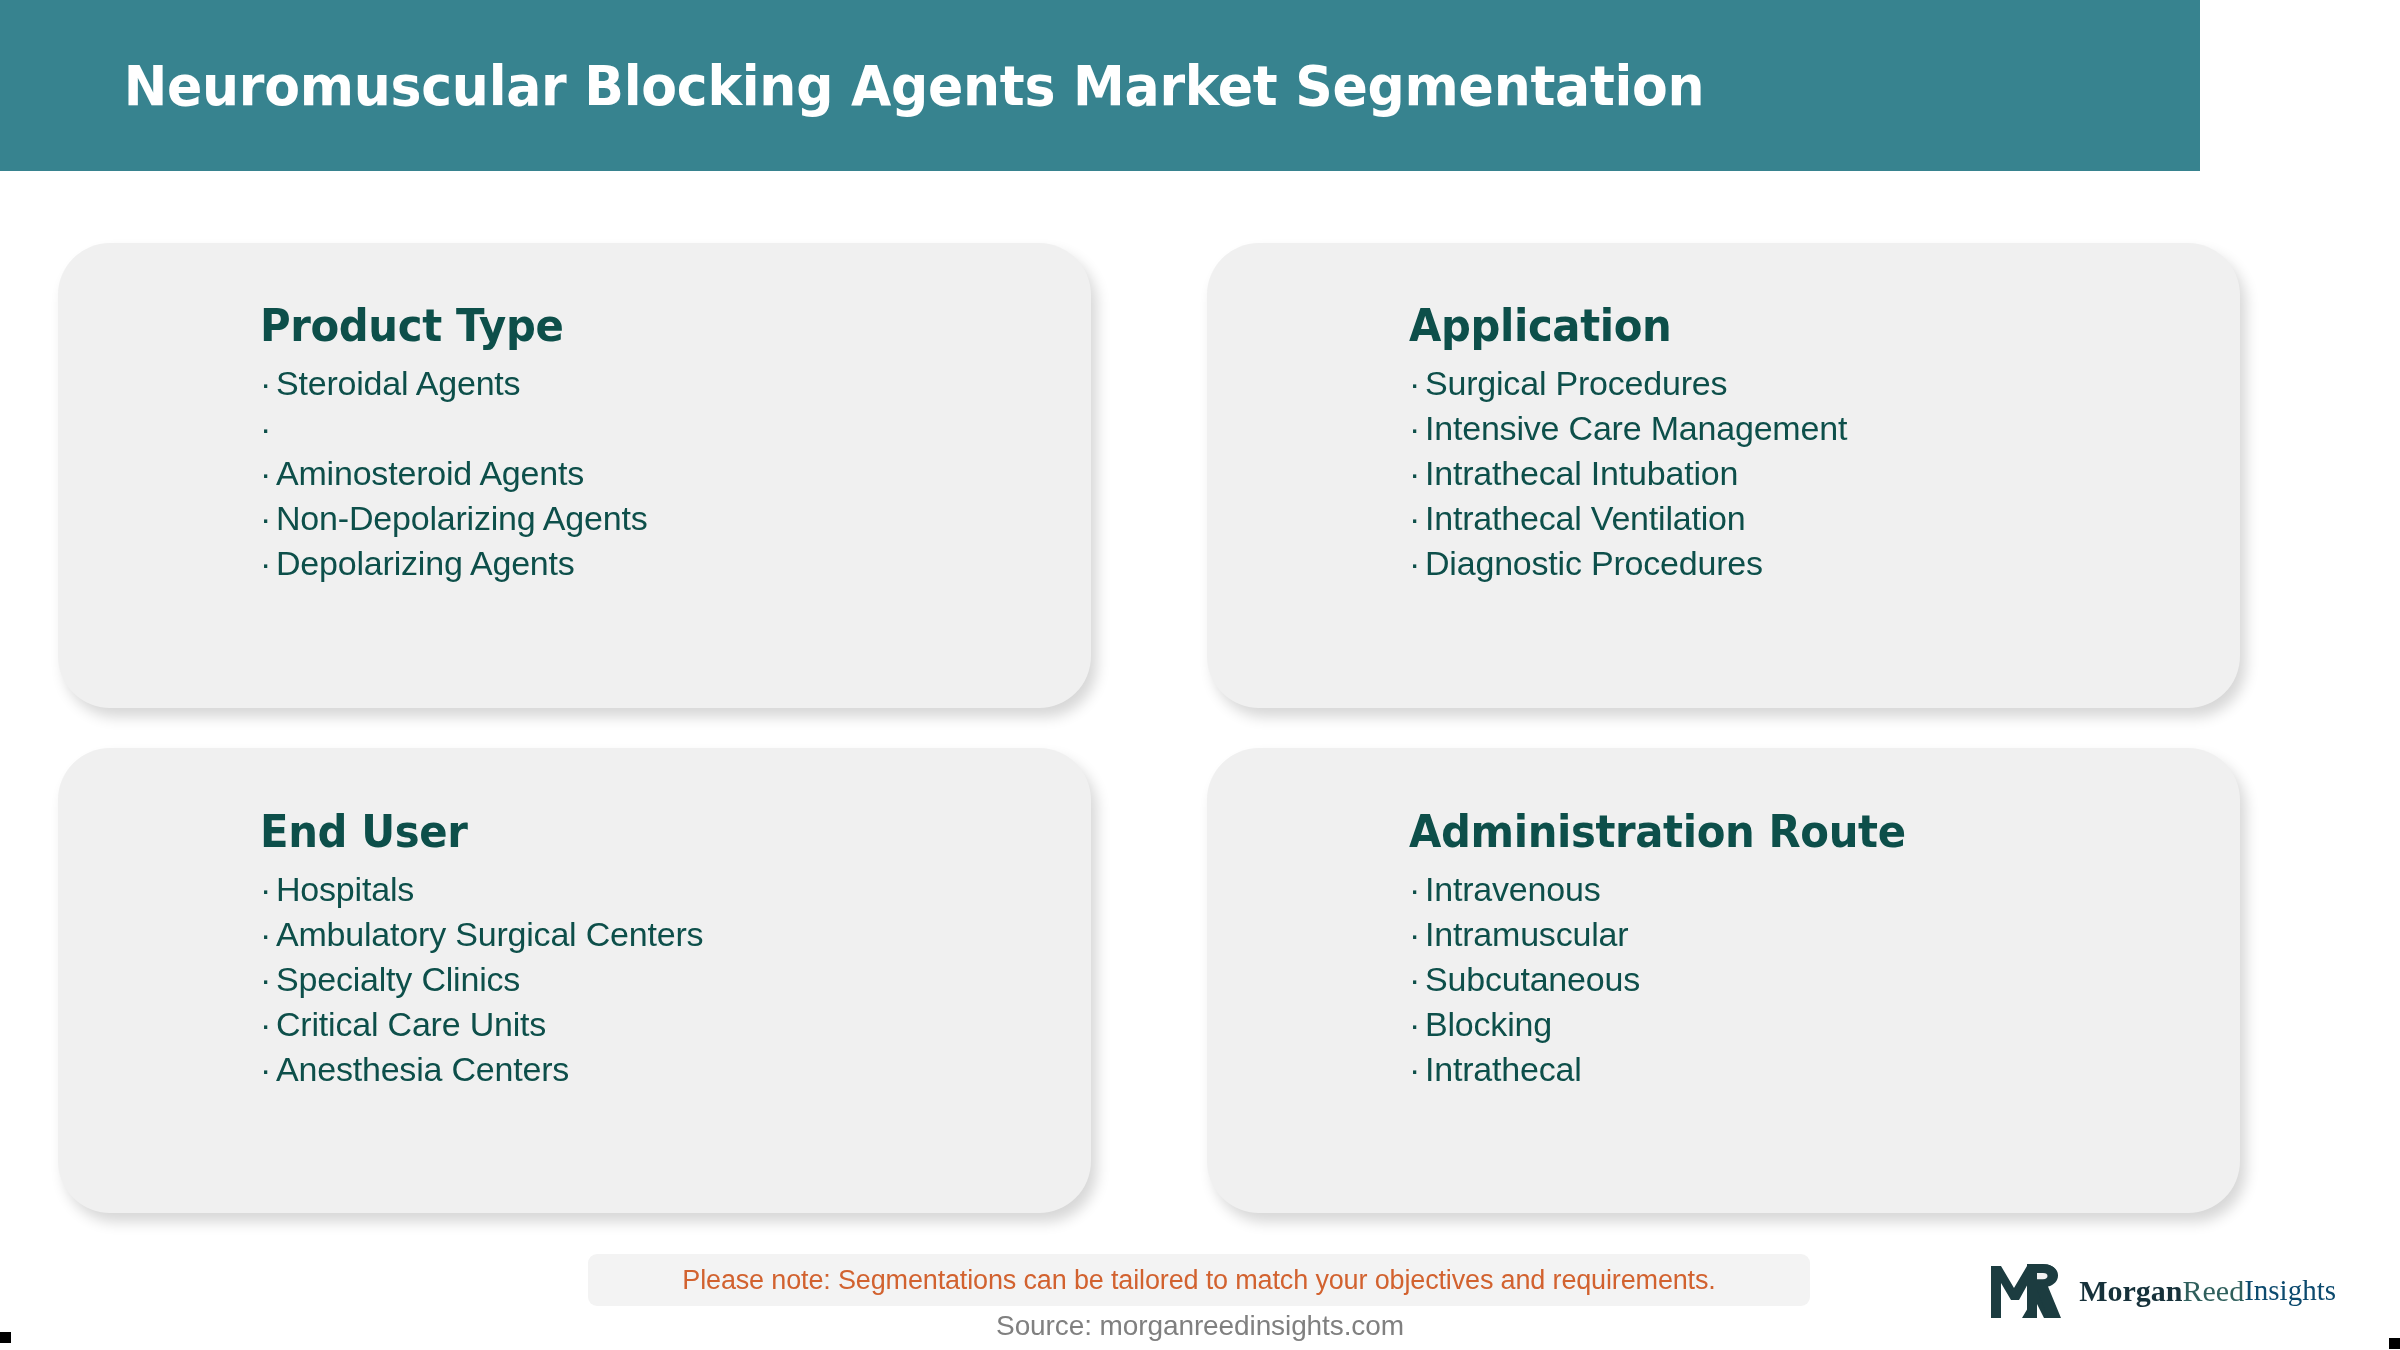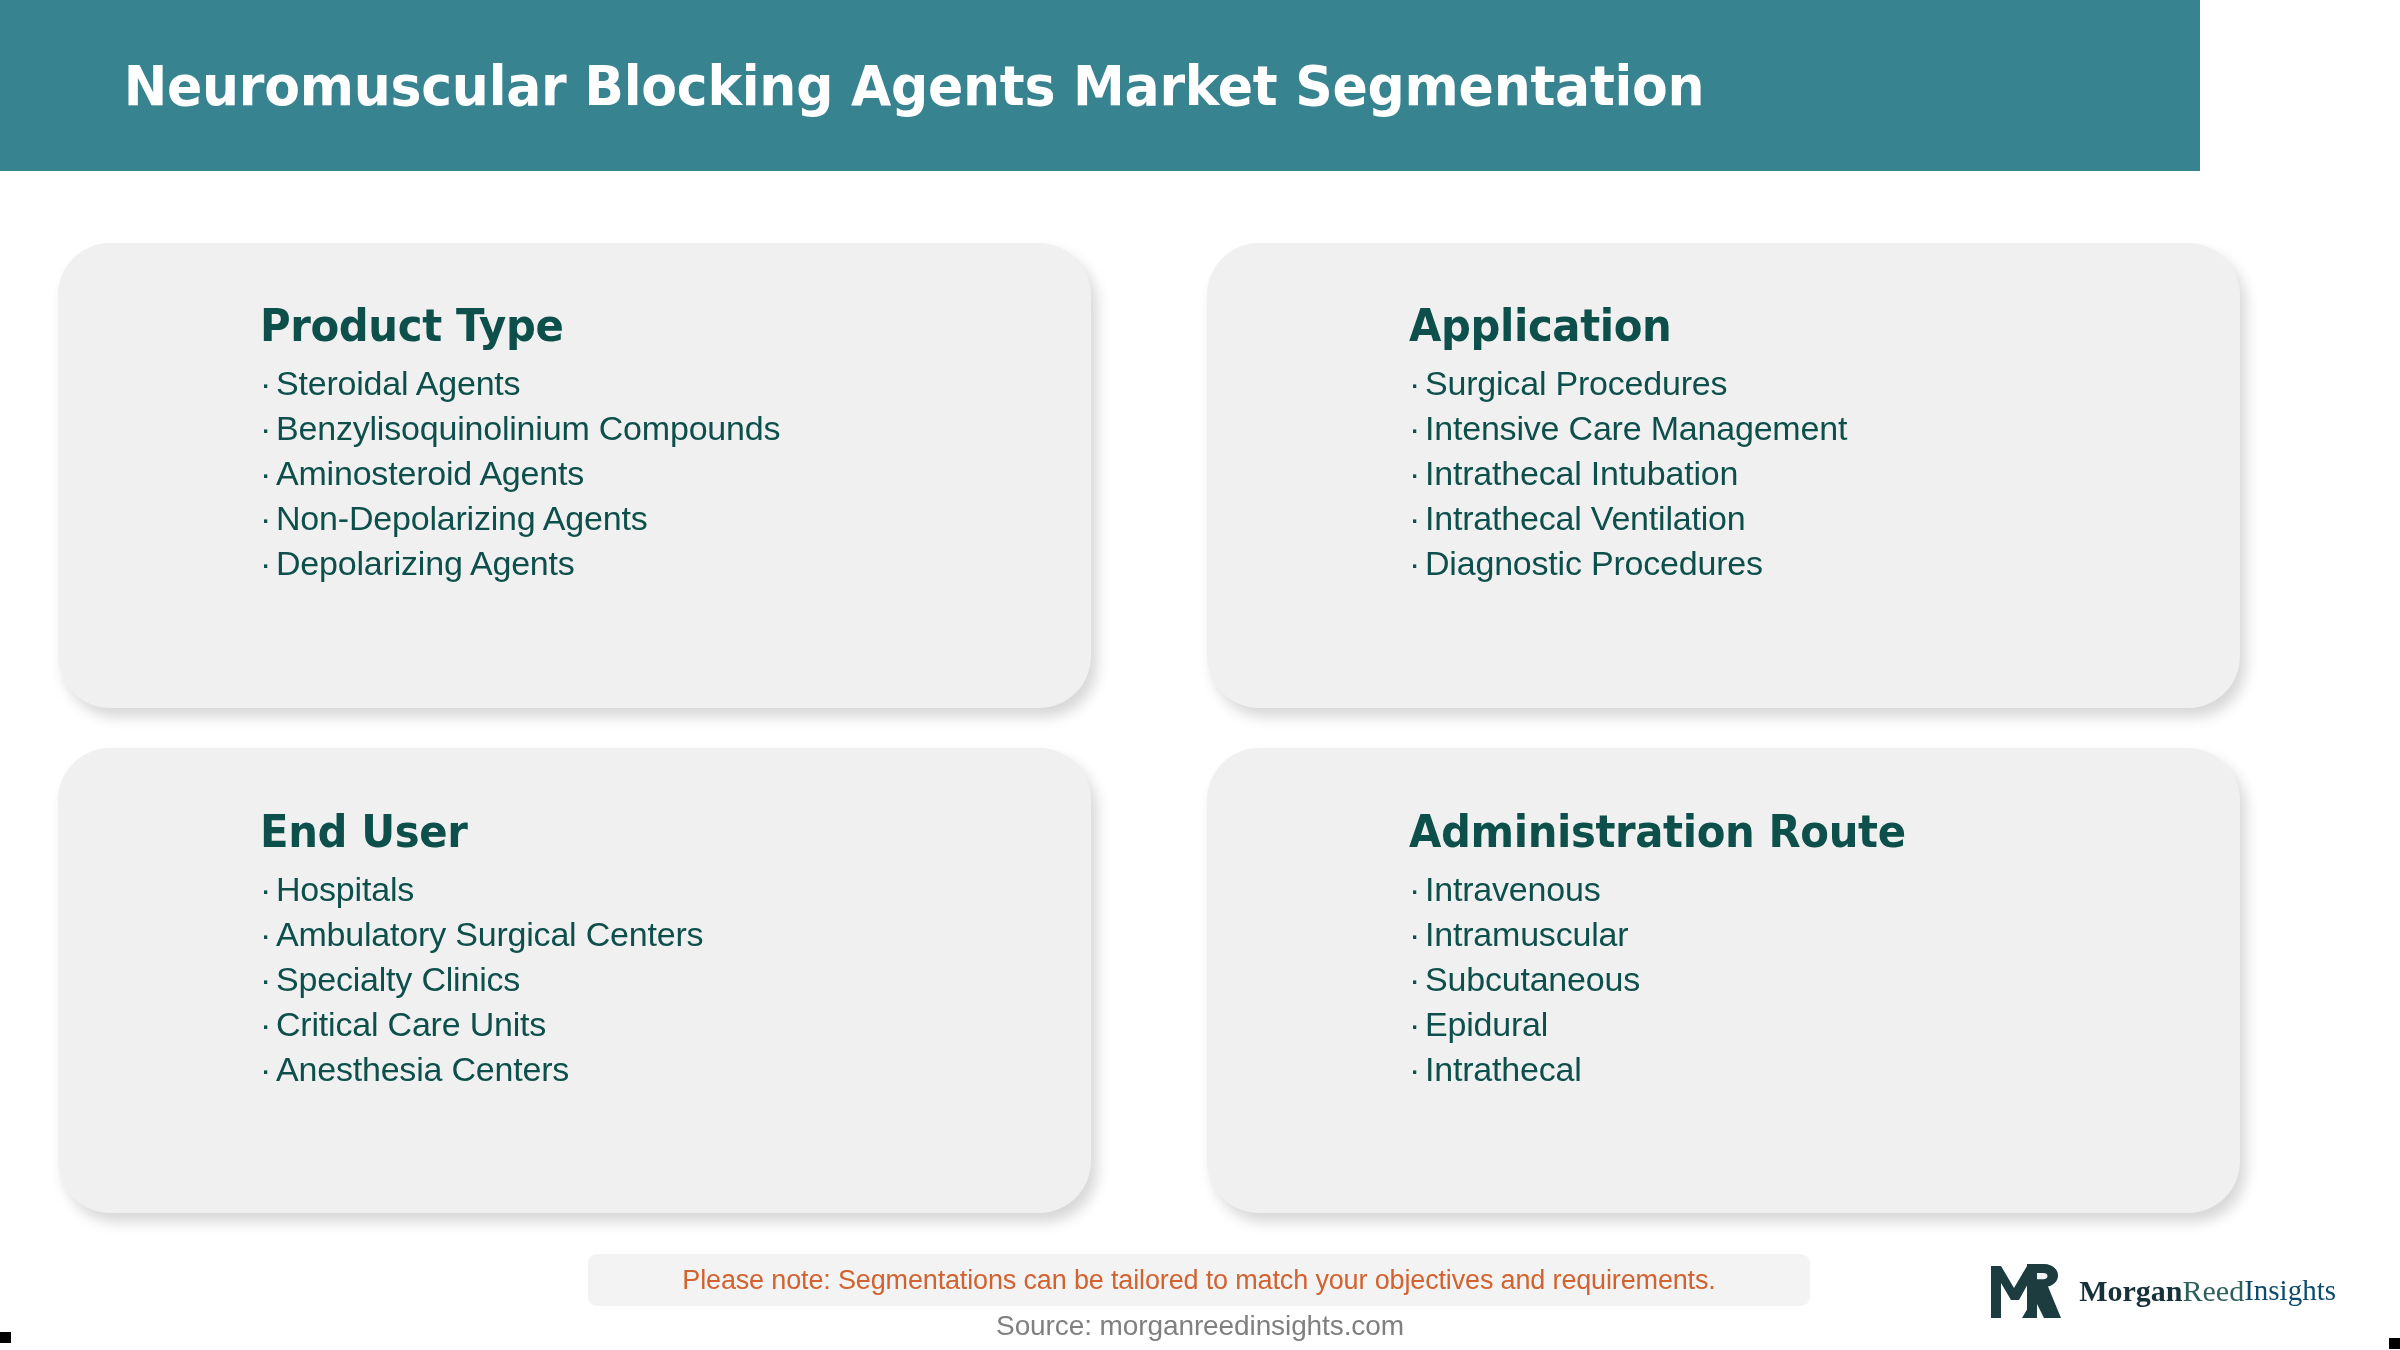--- a/index.html
+++ b/index.html
@@ -180,21 +180,20 @@
 
   <div class="seg-card">
     <div class="card-title">Product Type</div>
     <ul class="card-list">
       <li>
           <span class="bullet-dot">·</span>
           <span>Steroidal Agents</span>
         </li>
       <li>
           <span class="bullet-dot">·</span>
-          <span>Benzylisoquinolinium Compounds</span>
         </li>
       <li>
           <span class="bullet-dot">·</span>
           <span>Aminosteroid Agents</span>
         </li>
       <li>
           <span class="bullet-dot">·</span>
           <span>Non-Depolarizing Agents</span>
         </li>
       <li>
@@ -266,21 +265,21 @@
       <li>
           <span class="bullet-dot">·</span>
           <span>Intramuscular</span>
         </li>
       <li>
           <span class="bullet-dot">·</span>
           <span>Subcutaneous</span>
         </li>
       <li>
           <span class="bullet-dot">·</span>
-          <span>Epidural</span>
+          <span>Blocking</span>
         </li>
       <li>
           <span class="bullet-dot">·</span>
           <span>Intrathecal</span>
         </li>
     </ul>
   </div>
 
 </div>
 

